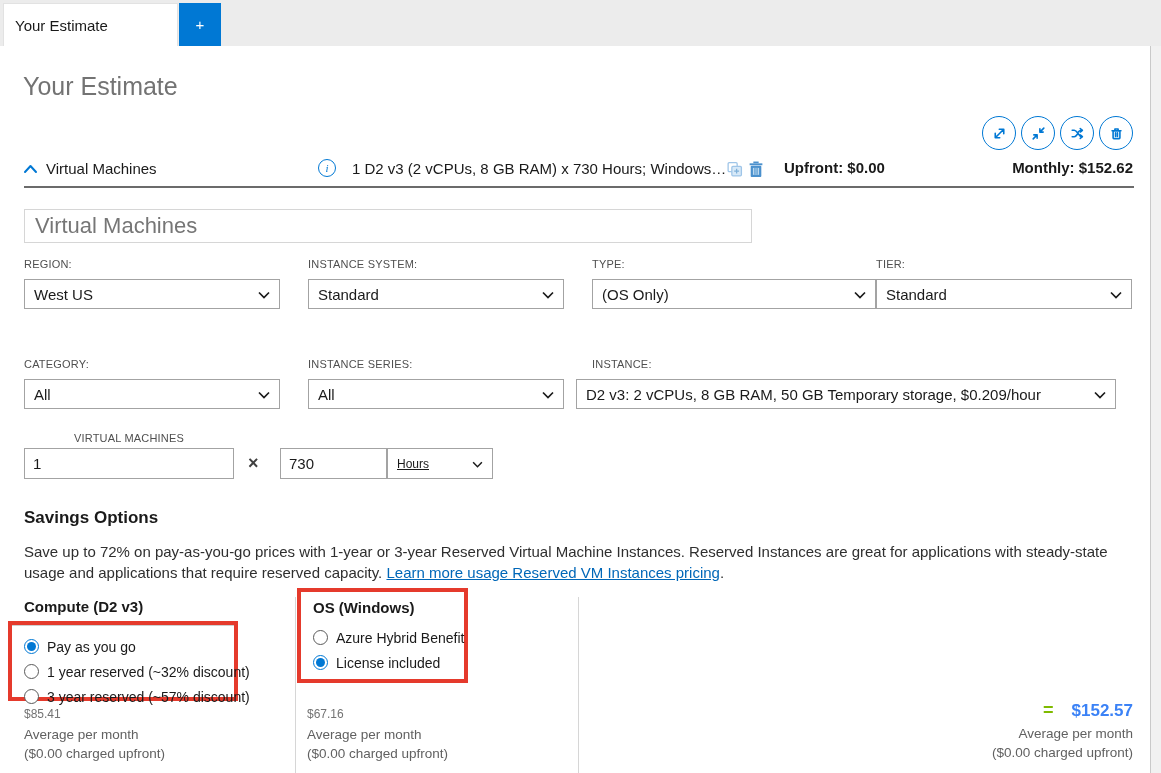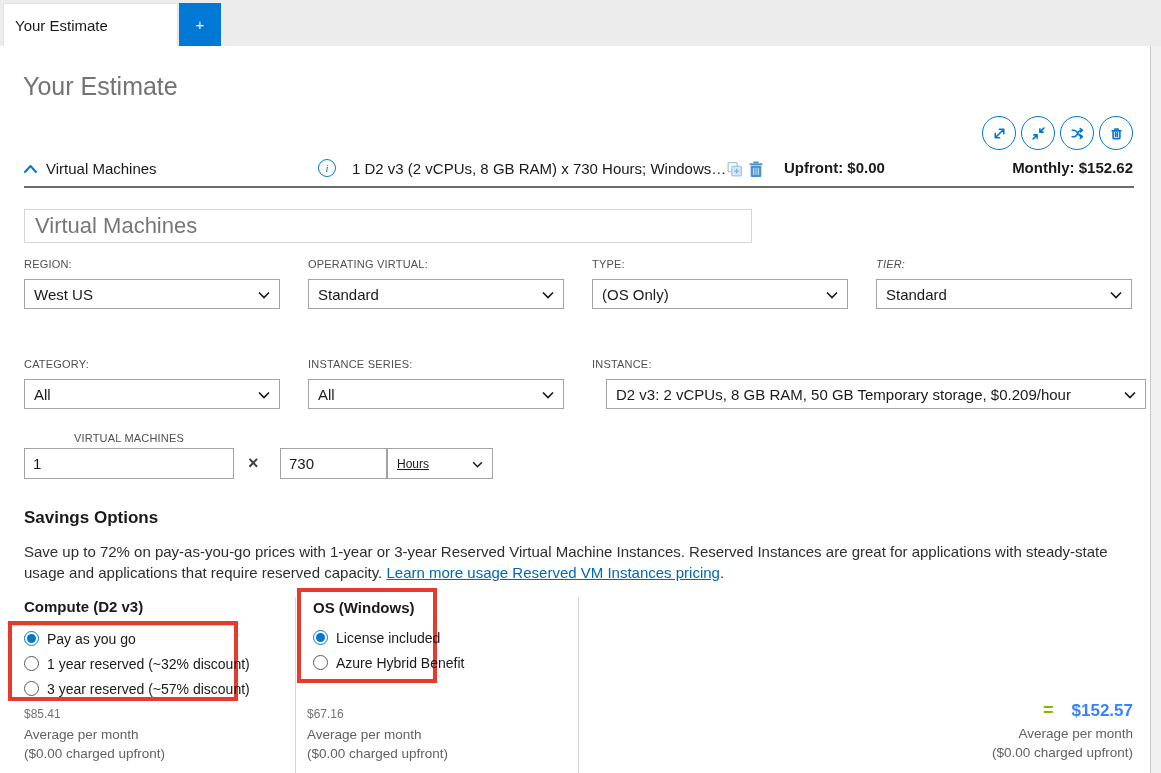--- a/index.html
+++ b/index.html
@@ -53,21 +53,21 @@
   .times { font-size:18px; font-weight:700; color:#404040; }
 
   
   .savings-heading { left:24px; top:508px; font-size:17px; font-weight:700; color:#1a1a1a; }
   .savings-desc { left:24px; top:541px; width:1110px; font-size:15px; color:#2f2f2f; line-height:21px; }
   .savings-desc a { color:#0067b8; text-decoration:underline; }
   .vdivider { width:1px; top:597px; height:176px; background:#d6d6d6; }
   .col-heading { font-size:15px; font-weight:700; color:#1a1a1a; }
 
   .annotation { border:4px solid #e53a2c; background:transparent; }
-  .radio-list { padding:0 0 0 12px; }
+  .radio-list { padding:8px 0 0 12px; }
   .radio-row { height:25px; display:flex; align-items:center; gap:8px; }
   .radio { width:15px; height:15px; border:1px solid #5a5a5a; border-radius:50%; background:#fff;
            position:relative; flex:0 0 auto; }
   .radio.selected { border-color:#0078d4; }
   .radio.selected::after { content:""; position:absolute; left:2px; top:2px; width:9px; height:9px;
                            border-radius:50%; background:#0078d4; }
   .radio-label { font-size:14px; color:#1a1a1a; white-space:nowrap; }
   .top-rule { border-top:1px solid #cfcfcf; }
 
   .price { font-size:12px; color:#737373; }
@@ -150,37 +150,37 @@
 <input class="abs name-input" type="text" value="Virtual Machines" style="">
 
 <div class="abs field-label" style="left:24px; top:258px;">REGION:</div>
 <div class="select" style="left:24px; top:279px; width:256px;">
   <span class="val">West US</span>
   <svg class="chev" width="12" height="8" viewBox="0 0 12 8">
     <polyline points="1,1.5 6,6.5 11,1.5" fill="none" stroke="#1a1a1a" stroke-width="1.7"></polyline>
   </svg>
 </div>
 
-<div class="abs field-label" style="left:308px; top:258px;">OPERATING VIRTUAL:</div>
+<div class="abs field-label" style="left:308px; top:258px;">INSTANCE SYSTEM:</div>
 <div class="select" style="left:308px; top:279px; width:256px;">
   <span class="val">Standard</span>
   <svg class="chev" width="12" height="8" viewBox="0 0 12 8">
     <polyline points="1,1.5 6,6.5 11,1.5" fill="none" stroke="#1a1a1a" stroke-width="1.7"></polyline>
   </svg>
 </div>
 
 <div class="abs field-label" style="left:592px; top:258px;">TYPE:</div>
-<div class="select" style="left:592px; top:279px; width:256px;">
+<div class="select" style="left:592px; top:279px; width:284px;">
   <span class="val">(OS Only)</span>
   <svg class="chev" width="12" height="8" viewBox="0 0 12 8">
     <polyline points="1,1.5 6,6.5 11,1.5" fill="none" stroke="#1a1a1a" stroke-width="1.7"></polyline>
   </svg>
 </div>
 
-<div class="abs field-label" style="left:876px; top:258px;font-style:italic;">TIER:</div>
+<div class="abs field-label" style="left:876px; top:258px;">TIER:</div>
 <div class="select" style="left:876px; top:279px; width:256px;">
   <span class="val">Standard</span>
   <svg class="chev" width="12" height="8" viewBox="0 0 12 8">
     <polyline points="1,1.5 6,6.5 11,1.5" fill="none" stroke="#1a1a1a" stroke-width="1.7"></polyline>
   </svg>
 </div>
 
 <div class="abs field-label" style="left:24px; top:358px;">CATEGORY:</div>
 <div class="select" style="left:24px; top:379px; width:256px;">
   <span class="val">All</span>
@@ -191,21 +191,21 @@
 
 <div class="abs field-label" style="left:308px; top:358px;">INSTANCE SERIES:</div>
 <div class="select" style="left:308px; top:379px; width:256px;">
   <span class="val">All</span>
   <svg class="chev" width="12" height="8" viewBox="0 0 12 8">
     <polyline points="1,1.5 6,6.5 11,1.5" fill="none" stroke="#1a1a1a" stroke-width="1.7"></polyline>
   </svg>
 </div>
 
 <div class="abs field-label" style="left:592px; top:358px;">INSTANCE:</div>
-<div class="select" style="left:606px; top:379px; width:540px;">
+<div class="select" style="left:576px; top:379px; width:540px;">
   <span class="val">D2 v3: 2 vCPUs, 8 GB RAM, 50 GB Temporary storage, $0.209/hour</span>
   <svg class="chev" width="12" height="8" viewBox="0 0 12 8">
     <polyline points="1,1.5 6,6.5 11,1.5" fill="none" stroke="#1a1a1a" stroke-width="1.7"></polyline>
   </svg>
 </div>
 
 <div class="abs field-label" style="left:24px; top:432px; width:210px; text-align:center;">VIRTUAL MACHINES</div>
 <input class="abs text-input" style="left: 24px; top: 448px; width: 210px;" type="text" value="1">
 <div class="abs times" style="left:248px; top:453px;">×</div>
 <input class="abs text-input" style="left: 280px; top: 448px; width: 107px; padding-left: 8px;" type="text" value="730">
@@ -240,31 +240,31 @@
       <span class="radio-label">3 year reserved (~57% discount)</span>
     </div>
   </div>
 </div>
 <div class="abs" style="left:24px; top:707px;">
   <div class="price">$85.41</div>
   <div class="price-sub" style="margin-top:4px;">Average per month</div>
   <div class="price-sub">($0.00 charged upfront)</div>
 </div>
 
-<div class="abs annotation" style="left:297px; top:588px; width:140px; height:95px;">
+<div class="abs annotation" style="left:297px; top:588px; width:171px; height:95px;">
   <div style="padding:7px 0 0 12px;">
     <div class="col-heading">OS (Windows)</div>
     <div style="margin-top:9px;">
       <div class="radio-row">
+        <span class="radio"></span>
+        <span class="radio-label">Azure Hybrid Benefit</span>
+      </div>
+      <div class="radio-row">
         <span class="radio selected"></span>
         <span class="radio-label">License included</span>
-      </div>
-      <div class="radio-row">
-        <span class="radio"></span>
-        <span class="radio-label">Azure Hybrid Benefit</span>
       </div>
     </div>
   </div>
 </div>
 <div class="abs" style="left:307px; top:707px;">
   <div class="price">$67.16</div>
   <div class="price-sub" style="margin-top:4px;">Average per month</div>
   <div class="price-sub">($0.00 charged upfront)</div>
 </div>
 

